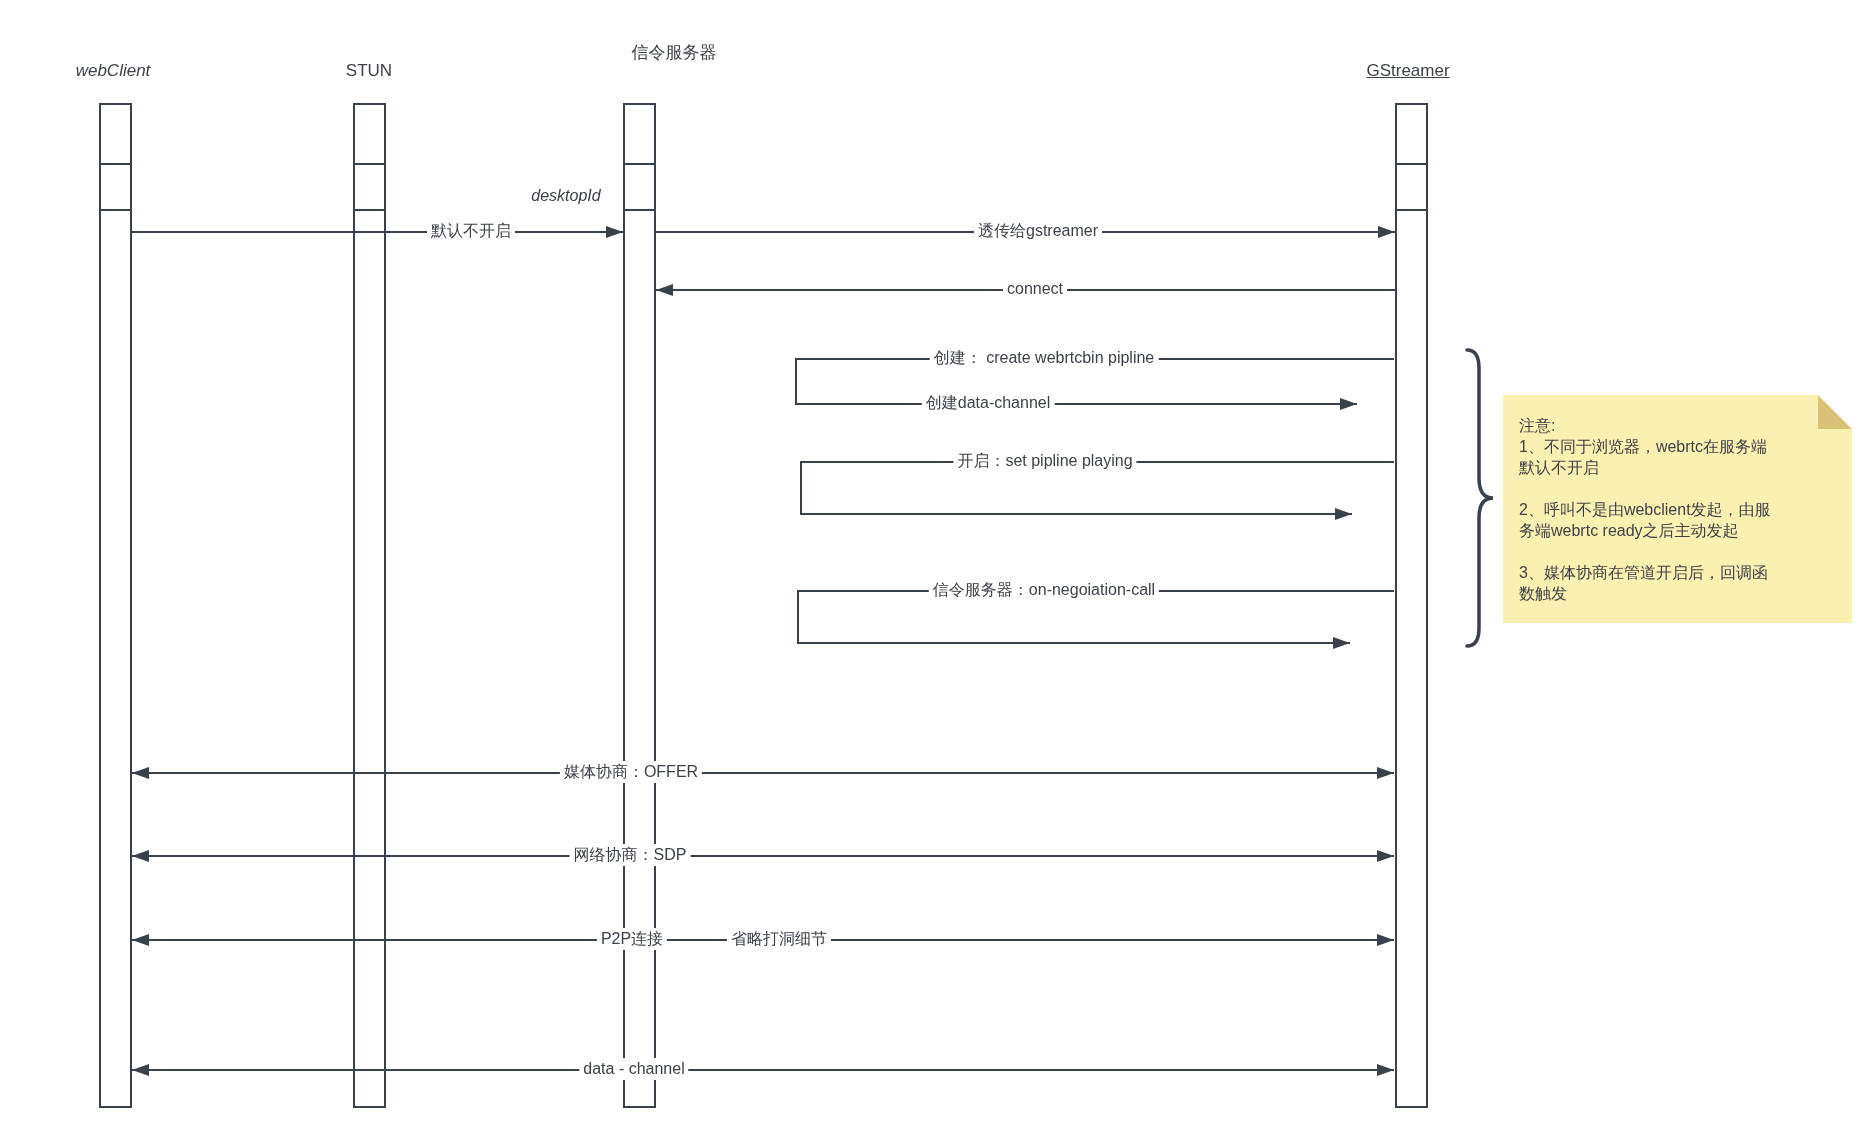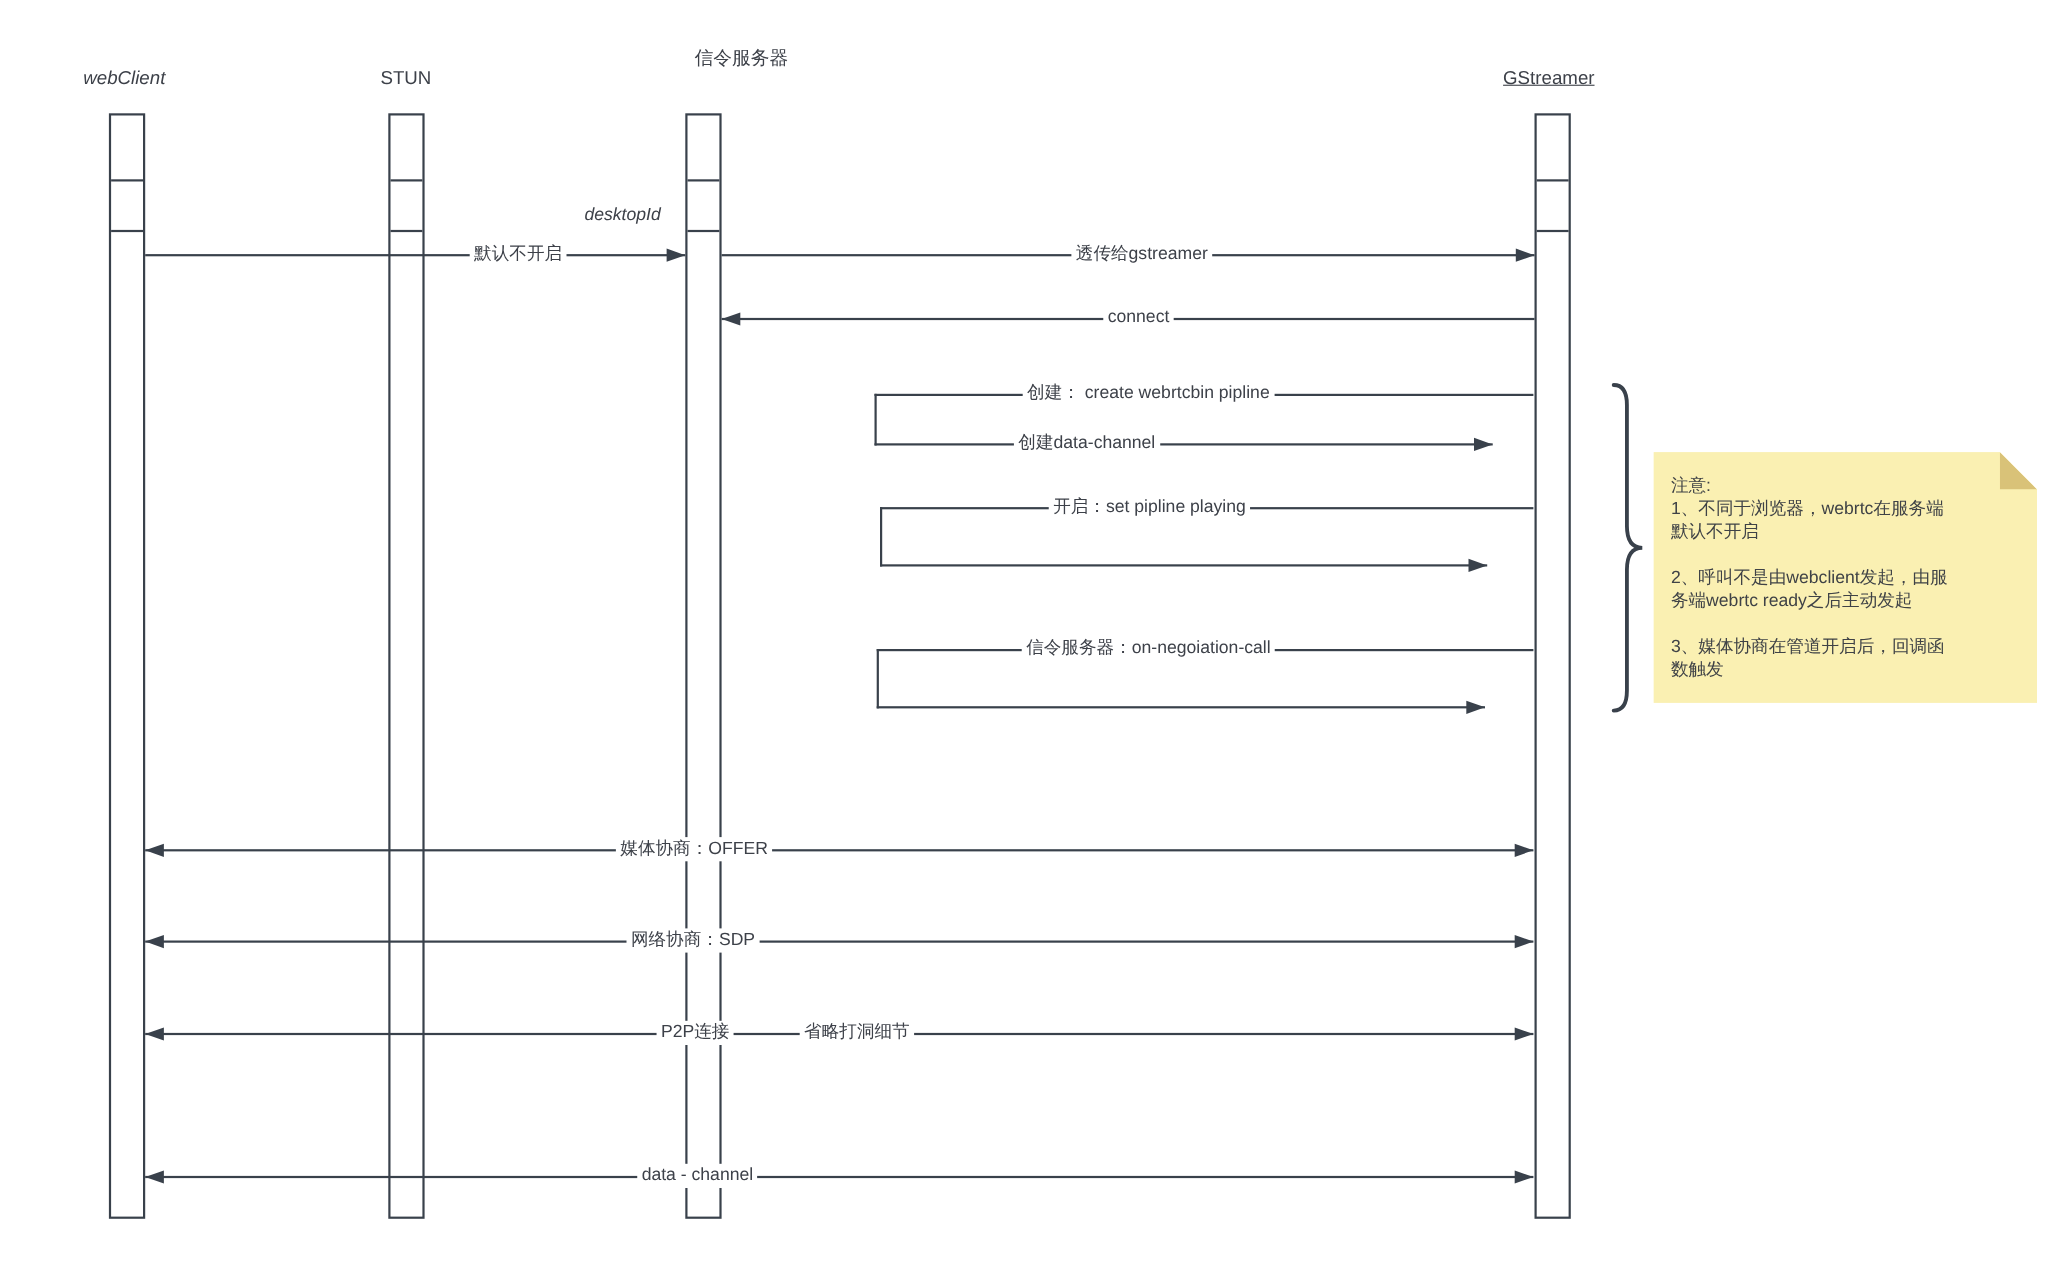--- a/index.html
+++ b/index.html
@@ -38,21 +38,20 @@
   }
   .free-label{
     position:absolute;transform:translateX(-50%);font-size:16px;line-height:22px;
     white-space:nowrap;color:var(--tx);z-index:3;font-style:italic;
   }
   .brace{position:absolute;left:1453px;top:346px;z-index:2;}
   .note{
     position:absolute;left:1503px;top:395px;width:349px;height:228px;
     background:var(--note-bg);z-index:4;box-sizing:border-box;
     clip-path:polygon(0 0, calc(100% - 34px) 0, 100% 34px, 100% 100%, 0 100%);
-    margin-top:16px;
   }
   .note-fold{position:absolute;top:0;right:0;width:34px;height:34px;}
   .note-text{
     padding:20px 16px 0 16px;font-size:16px;line-height:21px;white-space:pre-line;color:#3f4246;
   }
 </style>
 </head>
 <body>
 
 <div class="canvas">

